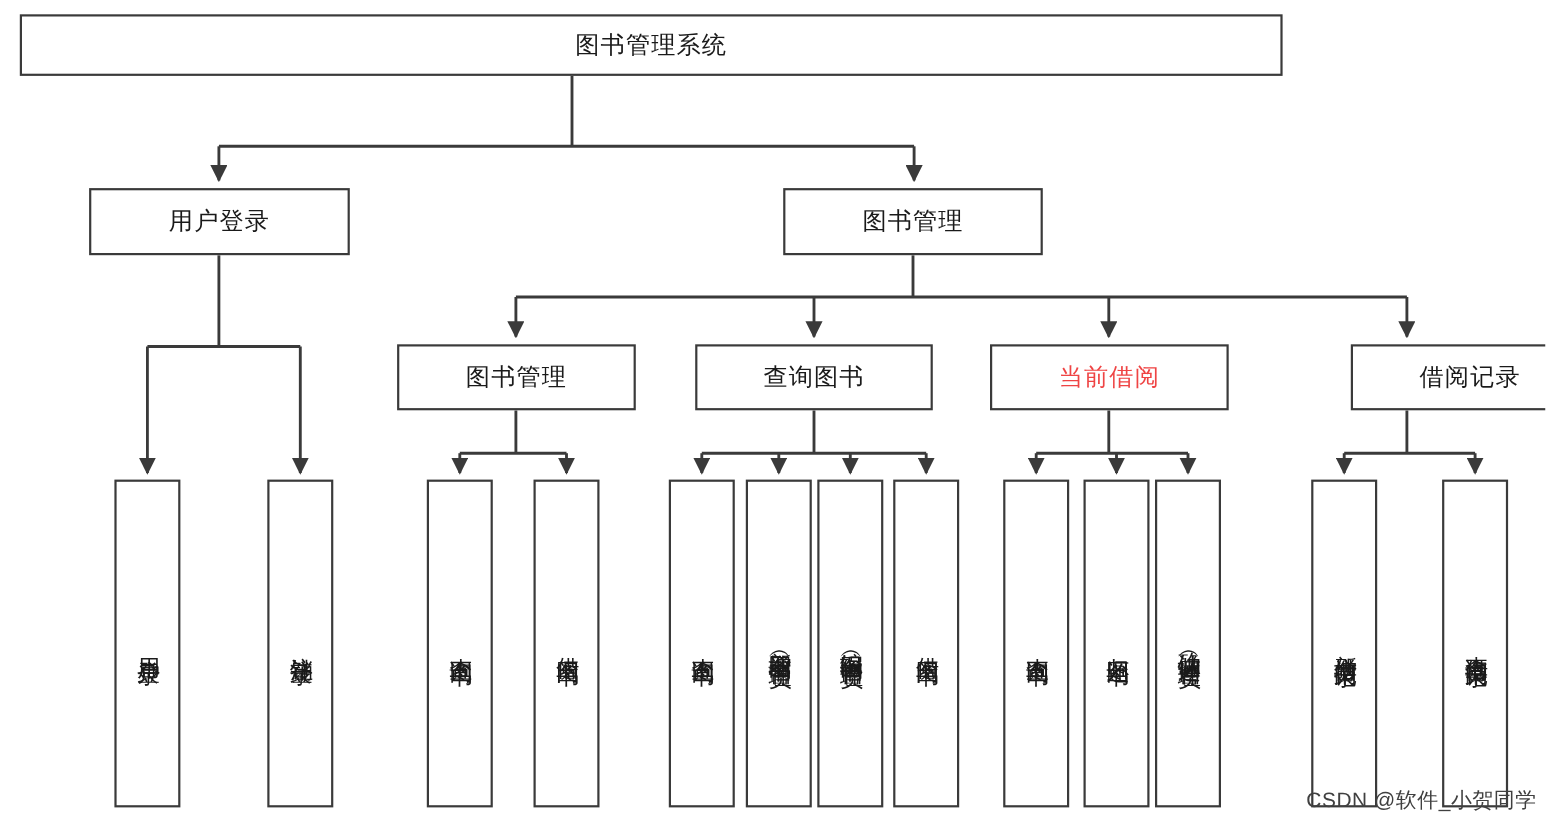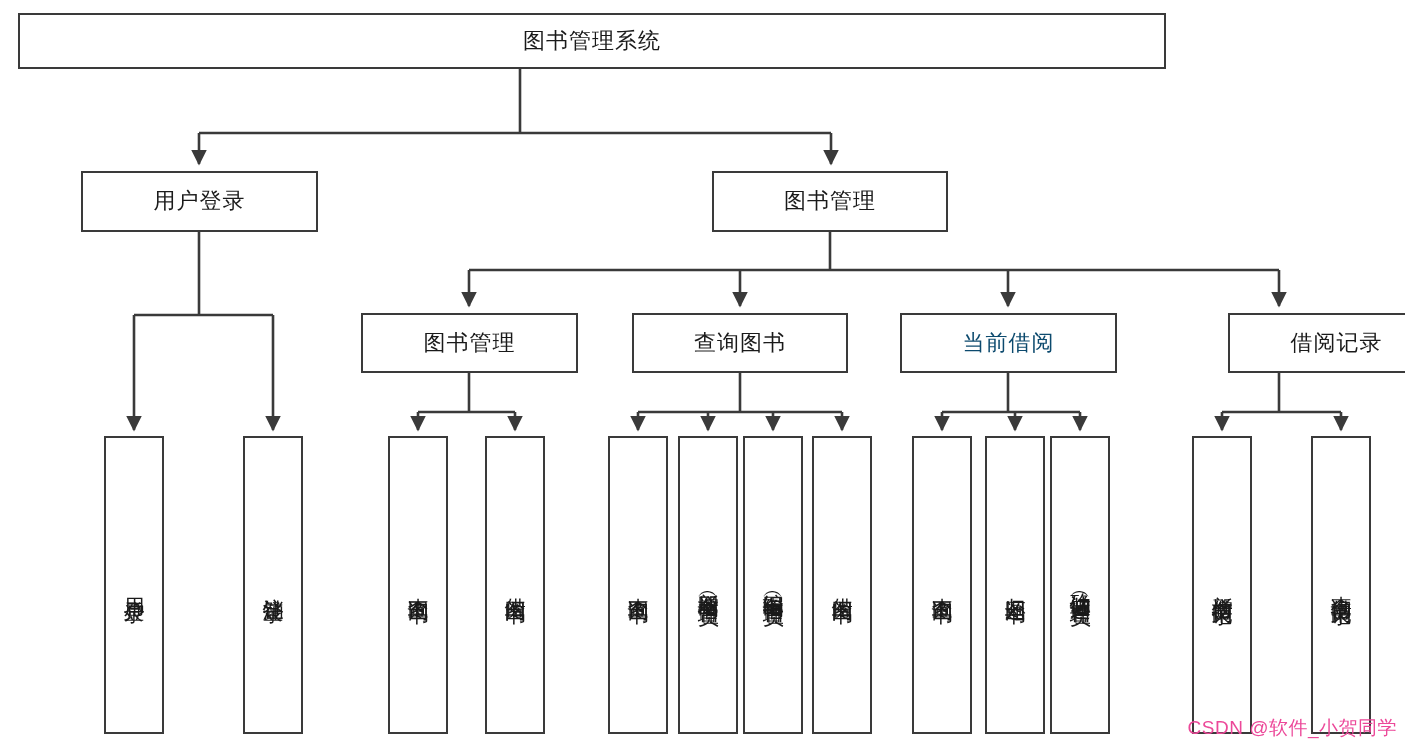--- a/index.html
+++ b/index.html
@@ -51,21 +51,21 @@
   .node.vert .vtext {
     writing-mode: vertical-rl;
     text-orientation: upright;
     display: block;
   }
   .watermark {
     position: absolute;
     right: 8px;
     bottom: 6px;
     font-size: 19px;
-    color: #ec4899;
+    color: #404040;
     letter-spacing: 0.5px;
     white-space: nowrap;
     pointer-events: none;
   }
 </style>
 </head>
 <body>
 
 <div id="stage" style="background: rgb(255, 255, 255);">
 
@@ -130,21 +130,21 @@
   <div class="node horiz" style="left: 712px; top: 171px; width: 236px; height: 61px; border-color: rgb(58, 58, 58); background: rgb(255, 255, 255); color: rgb(26, 26, 26); font-family: Liberation Serif, serif;">
     <span>图书管理</span>
   </div>
 
   <div class="node horiz" style="left: 361px; top: 313px; width: 217px; height: 60px; border-color: rgb(58, 58, 58); background: rgb(255, 255, 255); color: rgb(26, 26, 26);">
     <span>图书管理</span>
   </div>
   <div class="node horiz" style="left: 632px; top: 313px; width: 216px; height: 60px; border-color: rgb(58, 58, 58); background: rgb(255, 255, 255); color: rgb(26, 26, 26);">
     <span>查询图书</span>
   </div>
-  <div class="node horiz" style="left: 900px; top: 313px; width: 217px; height: 60px; border-color: rgb(58, 58, 58); background: rgb(255, 255, 255); color: #0c4a6e;">
+  <div class="node horiz" style="left: 900px; top: 313px; width: 217px; height: 60px; border-color: rgb(58, 58, 58); background: rgb(255, 255, 255); color: #ef4444;">
     <span>当前借阅</span>
   </div>
   <div class="node horiz" style="left: 1228px; top: 313px; width: 217px; height: 60px; border-color: rgb(58, 58, 58); background: rgb(255, 255, 255); color: rgb(26, 26, 26);">
     <span>借阅记录</span>
   </div>
 
   <div class="node vert" style="left: 104px; top: 436px; width: 60px; height: 298px; border-color: rgb(58, 58, 58); background: rgb(255, 255, 255); color: rgb(26, 26, 26);">
     <span class="vtext">用户登录</span>
   </div>
   <div class="node vert" style="left: 243px; top: 436px; width: 60px; height: 298px; border-color: rgb(58, 58, 58); background: rgb(255, 255, 255); color: rgb(26, 26, 26);">

